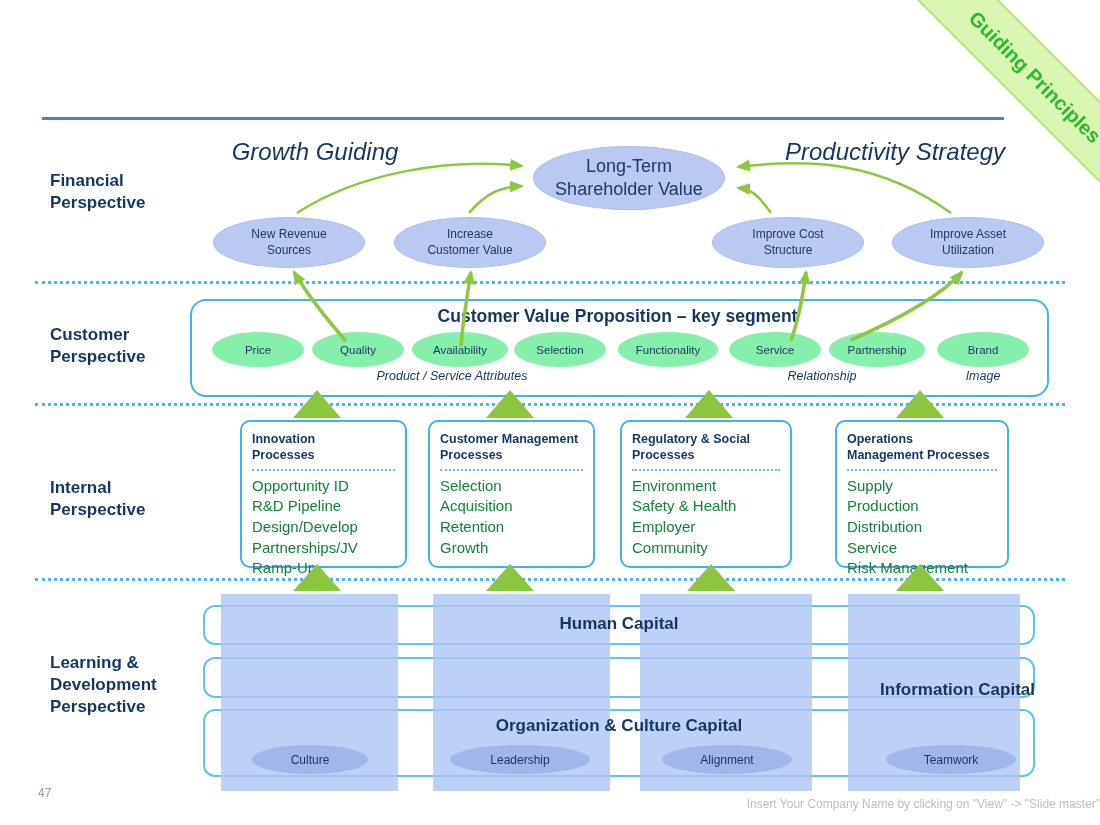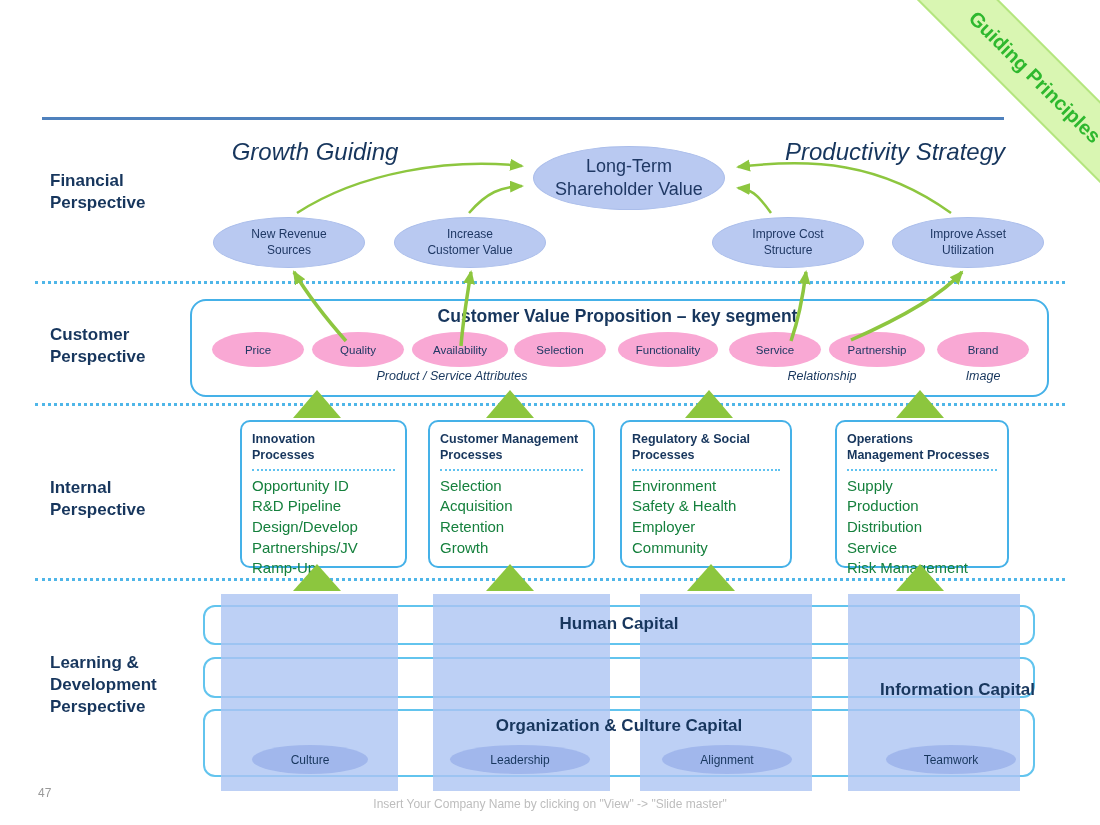--- a/index.html
+++ b/index.html
@@ -35,21 +35,21 @@
   .node{border-radius:50%;background:#b9c9f1;border:1px solid #aabdea;color:#1f3864;display:flex;align-items:center;justify-content:center;text-align:center;font-size:12px;line-height:1.3;white-space:pre-line;z-index:3;}
   .n-longterm{left:533px;top:146px;width:190px;height:62px;font-size:18px;}
   .n-newrev{left:213px;top:217px;width:150px;height:49px;}
   .n-inccust{left:394px;top:217px;width:150px;height:49px;}
   .n-impcost{left:712px;top:217px;width:150px;height:49px;}
   .n-impasset{left:892px;top:217px;width:150px;height:49px;}
 
   
   .cvp-box{left:190px;top:299px;width:855px;height:94px;border:2px solid #45b1e8;border-radius:16px;background:#fff;z-index:2;}
   .cvp-title{left:190px;top:306px;width:855px;text-align:center;font-size:17.5px;font-weight:bold;color:#17365d;z-index:3;}
-  .attr{border-radius:50%;background:#f9a8d4;color:#1f3864;display:flex;align-items:center;justify-content:center;font-size:11.5px;z-index:3;top:332px;height:35px;}
+  .attr{border-radius:50%;background:#86efac;color:#1f3864;display:flex;align-items:center;justify-content:center;font-size:11.5px;z-index:3;top:332px;height:35px;}
   .a0{left:212px;width:92px;} .a1{left:312px;width:92px;} .a2{left:412px;width:96px;}
   .a3{left:514px;width:92px;} .a4{left:618px;width:100px;} .a5{left:729px;width:92px;}
   .a6{left:829px;width:96px;} .a7{left:937px;width:92px;}
   .grp{top:369px;font-size:12.5px;font-style:italic;color:#17365d;text-align:center;z-index:3;}
   .g0{left:327px;width:250px;} .g1{left:759px;width:126px;} .g2{left:940px;width:86px;}
 
   
   .pbox{top:420px;height:148px;border:2px solid #45b1e8;border-radius:10px;background:#fff;z-index:2;box-sizing:border-box;padding:9px 10px;}
   .pb0{left:240px;width:167px;} .pb1{left:428px;width:167px;} .pb2{left:620px;width:172px;} .pb3{left:835px;width:174px;}
   .pbox-title{font-size:12.5px;font-weight:bold;color:#17365d;line-height:1.3;white-space:pre-line;}
@@ -64,21 +64,21 @@
   .lbar-label{left:203px;width:832px;text-align:center;font-size:17px;font-weight:bold;color:#17365d;z-index:3;}
   .bl0{top:614px;} .bl1{top:680px;text-align:right;} .bl2{top:716px;}
   .bubble{top:745px;height:29px;border-radius:50%;background:rgba(141,167,230,0.6);color:#17365d;display:flex;align-items:center;justify-content:center;font-size:12px;z-index:3;}
   .bb0{left:252px;width:116px;} .bb1{left:450px;width:140px;} .bb2{left:662px;width:130px;} .bb3{left:886px;width:130px;}
 
   
   .overlay{left:0;top:0;z-index:4;pointer-events:none;}
 
   
   .page-num{left:38px;top:786px;font-size:12px;color:#999999;}
-  .footer-note{left:0;top:797px;width:1100px;text-align:center;font-size:12px;color:#bdbdbd;}
+  .footer-note{left:0;top:797px;width:1100px;text-align:right;font-size:12px;color:#bdbdbd;}
 </style>
 </head>
 <body>
 
 <div class="slide">
 
   <div class="abs title-rule"></div>
 
   <div class="abs ribbon">
     <span>Guiding Principles</span>

